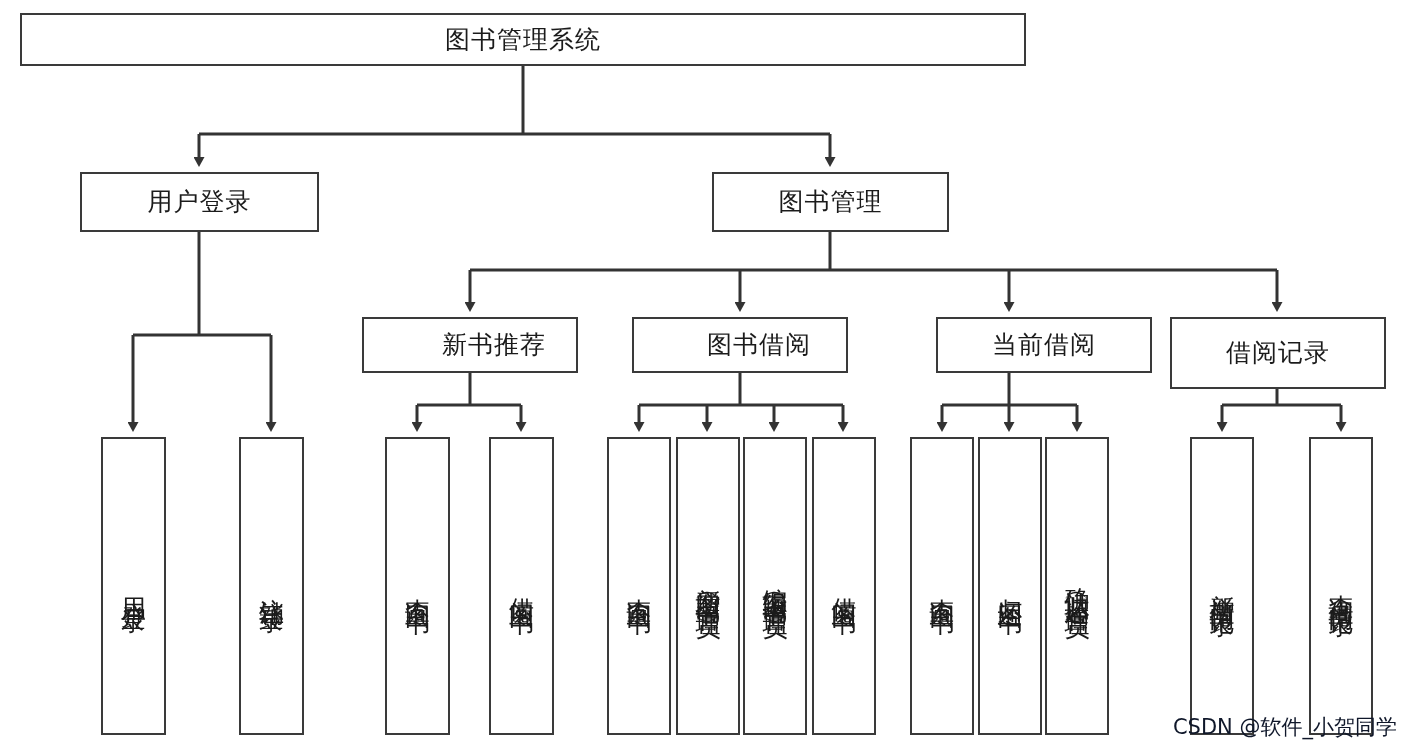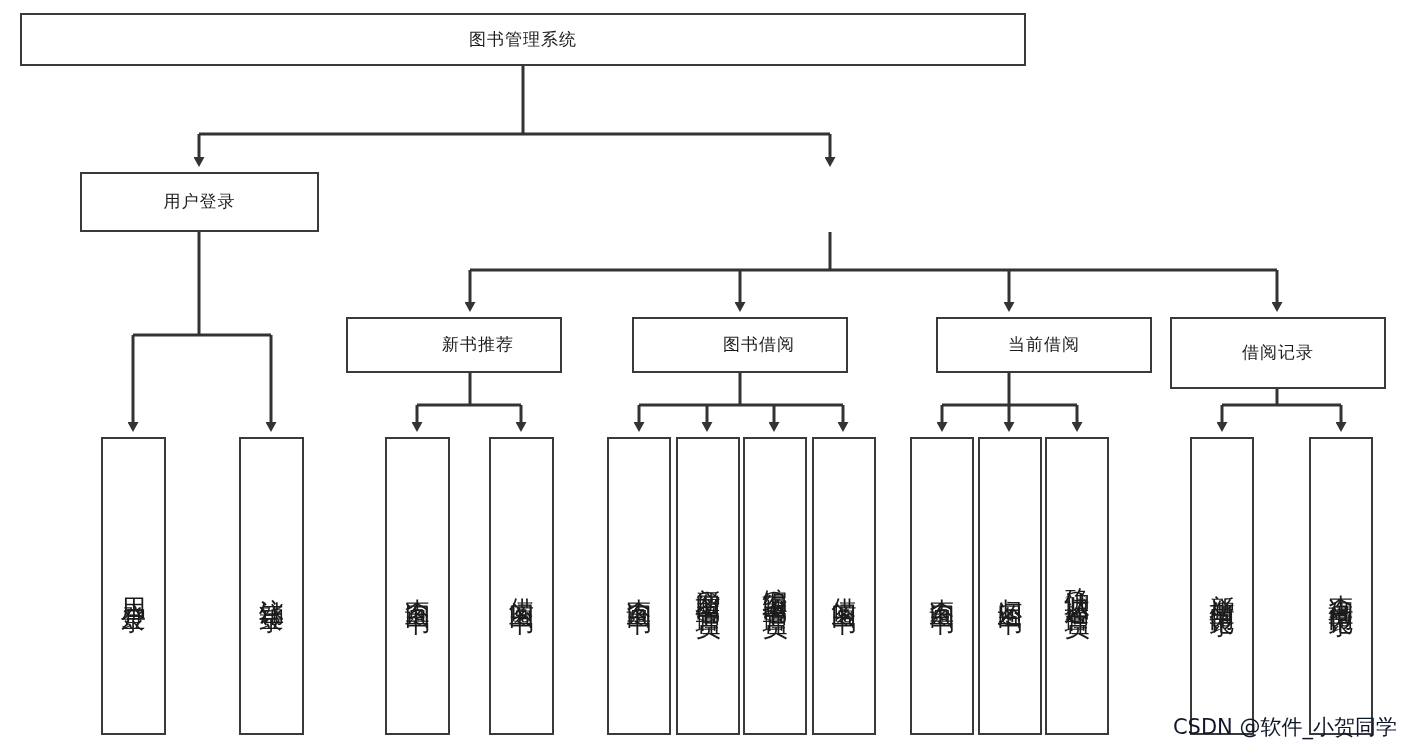--- a/index.html
+++ b/index.html
@@ -26,21 +26,21 @@
     background: #ffffff;
     color: #1b1b1b;
     display: flex;
     align-items: center;
     justify-content: center;
     text-align: center;
     line-height: 1.12;
     z-index: 3;
   }
   .node.horiz {
-    font-size: 17px;
+    font-size: 25px;
     letter-spacing: 1px;
   }
   
   .node.vert {
     font-size: 25px;
   }
   .node.vert .vtext {
     writing-mode: vertical-rl;
     text-orientation: upright;
     letter-spacing: 4px;
@@ -126,22 +126,25 @@
   </svg>
 
   <div class="node horiz" style="left:20px; top:13px; width:1006px; height:53px;">
     <span>图书管理系统</span>
   </div>
 
   <div class="node horiz" style="left:80px; top:172px; width:239px; height:60px;">
     <span>用户登录</span>
   </div>
 
-
-  <div class="node horiz" style="left:346px; top:317px; width:216px; height:56px;padding-left:48px;">
+  <div class="node horiz" style="left:712px; top:172px; width:237px; height:60px;">
+    <span>图书管理</span>
+  </div>
+
+  <div class="node horiz" style="left:362px; top:317px; width:216px; height:56px;padding-left:48px;">
     <span>新书推荐</span>
   </div>
 
   <div class="node horiz" style="left:632px; top:317px; width:216px; height:56px;padding-left:38px;">
     <span>图书借阅</span>
   </div>
 
   <div class="node horiz" style="left:936px; top:317px; width:216px; height:56px;">
     <span>当前借阅</span>
   </div>

